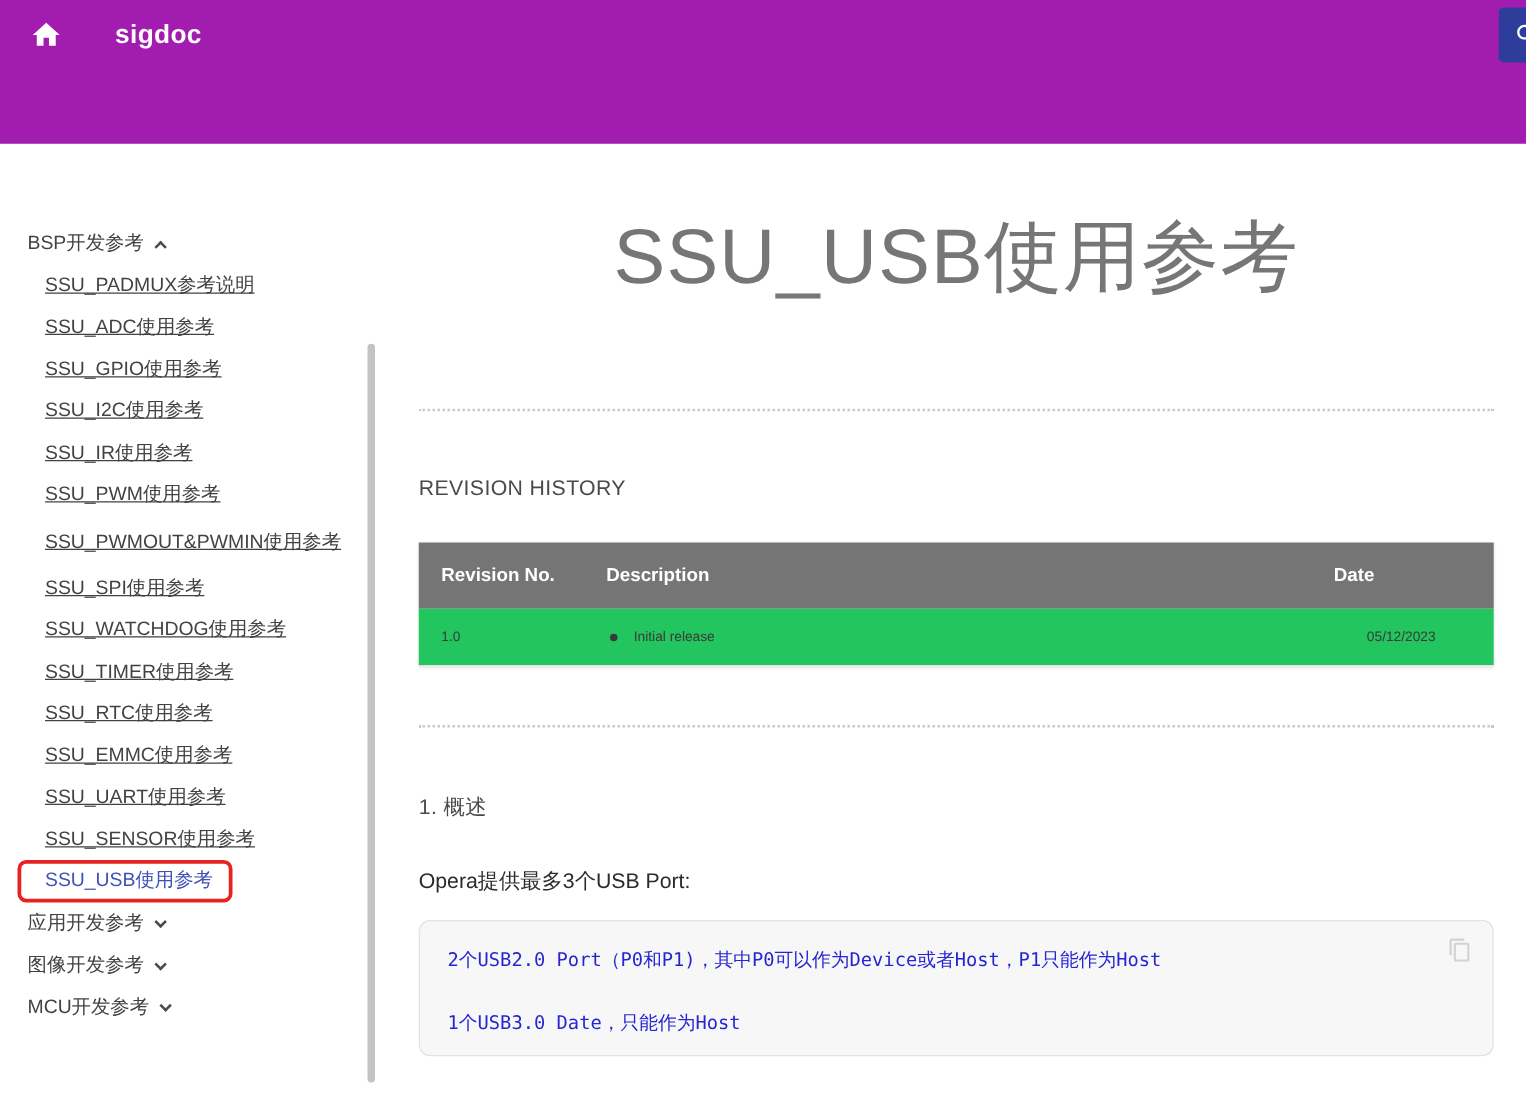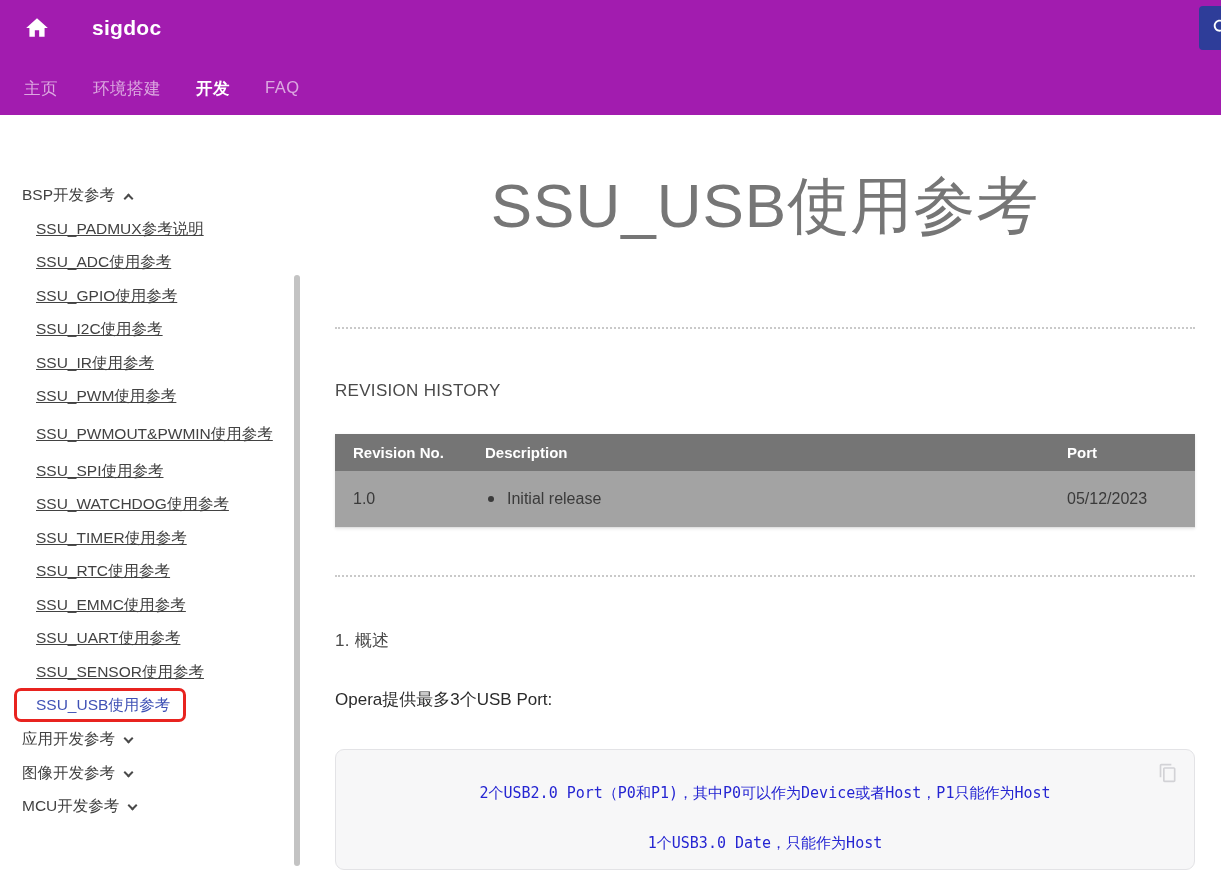--- a/index.html
+++ b/index.html
@@ -60,34 +60,33 @@
     margin:55px 0 0; font-weight:300; font-size:62px; color:#767676;
     text-align:center; line-height:1.15; letter-spacing:1px;
   }
   .dotted-divider { border:none; border-top:2px dotted #c9c9c9; height:0; }
   .div1 { margin:86px 0 0; }
   .div2 { margin:47px 0 0; }
   .section-heading { font-weight:300; font-size:17px; color:#4a4a4a; margin:52px 0 0; letter-spacing:.3px; }
 
   .rev-table { margin-top:33px; width:860px; box-shadow:0 1px 3px rgba(0,0,0,.10); border-bottom:1px solid #e2e2e2; }
   .rev-head, .rev-row { display:grid; grid-template-columns:150px 1fr 108px; padding-right:20px; align-items:center; }
-  .rev-head { background:#757575; color:#ffffff; height:37px; font-size:15px; font-weight:700; }
-  .rev-row { background:#a3a3a3; height:56px; font-size:16px; color:#3a3a3a; }
+  .rev-head { background:#757575; color:#ffffff; height:53px; font-size:15px; font-weight:700; }
+  .rev-row { background:#22c55e; height:45px; font-size:11px; color:#3a3a3a; }
   .cell-first { padding-left:18px; }
-  .cell-date { text-align:left; }
+  .cell-date { text-align:center; }
   .desc-cell { padding-left:3px; display:flex; align-items:center; }
   .bullet { width:6px; height:6px; border-radius:50%; background:#3a3a3a; margin-right:13px; flex:0 0 auto; }
 
   .lead-paragraph { margin:36px 0 0; font-size:17px; color:#2b2b2b; }
 
   .codeblock {
-    position:relative; margin-top:38px;
+    position:relative; margin-top:20px;
     background:#f7f7f8; border:1px solid #e3e3e6; border-radius:9px;
-    padding:32px 22px 15px;
-    text-align:center;
+    padding:20px 22px 15px;
   }
   .code-line {
     font-family:"DejaVu Sans Mono","Liberation Mono",monospace;
     font-size:15px; line-height:22px; color:#2525d2; white-space:pre;
   }
   .code-line + .code-line { margin-top:28px; }
   .copy-btn { position:absolute; top:13px; right:16px; width:20px; height:20px; cursor:pointer; }
 </style>
 </head>
 <body>
@@ -98,26 +97,20 @@
       <svg width="26" height="26" viewBox="0 0 24 24">
           <path fill="#ffffff" d="M10 20v-6h4v6h5v-8h3L12 3 2 12h3v8z"></path>
         </svg>
     </div>
     <span class="brand">sigdoc</span>
   </div>
   <div class="search-btn">
     <svg width="22" height="22" viewBox="0 0 24 24">
         <path fill="#ffffff" d="M15.5 14h-.79l-.28-.27C15.41 12.59 16 11.11 16 9.5 16 5.91 13.09 3 9.5 3S3 5.91 3 9.5 5.91 16 9.5 16c1.61 0 3.09-.59 4.23-1.57l.27.28v.79l5 4.99L20.49 19l-4.99-5zm-6 0C7.01 14 5 11.99 5 9.5S7.01 5 9.5 5 14 7.01 14 9.5 11.99 14 9.5 14z"></path>
       </svg>
-  </div>
-  <div class="tabs">
-    <span class="tab">主页</span>
-    <span class="tab">环境搭建</span>
-    <span class="tab active">开发</span>
-    <span class="tab">FAQ</span>
   </div>
 </div>
 
 <nav class="sidebar">
   <ul>
     <li class="nav-top">
       <span>BSP开发参考</span><span class="chev up"></span>
     </li>
     <li class="nav-sub">SSU_PADMUX参考说明</li>
     <li class="nav-sub">SSU_ADC使用参考</li>
@@ -153,21 +146,21 @@
   <h1 class="doc-title">SSU_USB使用参考</h1>
 
   <hr class="dotted-divider div1">
 
   <h2 class="section-heading">REVISION HISTORY</h2>
 
   <div class="rev-table">
     <div class="rev-head">
       <div class="cell-first">Revision No.</div>
       <div>Description</div>
-      <div>Port</div>
+      <div>Date</div>
     </div>
     <div class="rev-row">
       <div class="cell-first">1.0</div>
       <div class="desc-cell">
         <span class="bullet"></span>
         <span>Initial release</span>
       </div>
       <div class="cell-date">05/12/2023</div>
     </div>
   </div>

